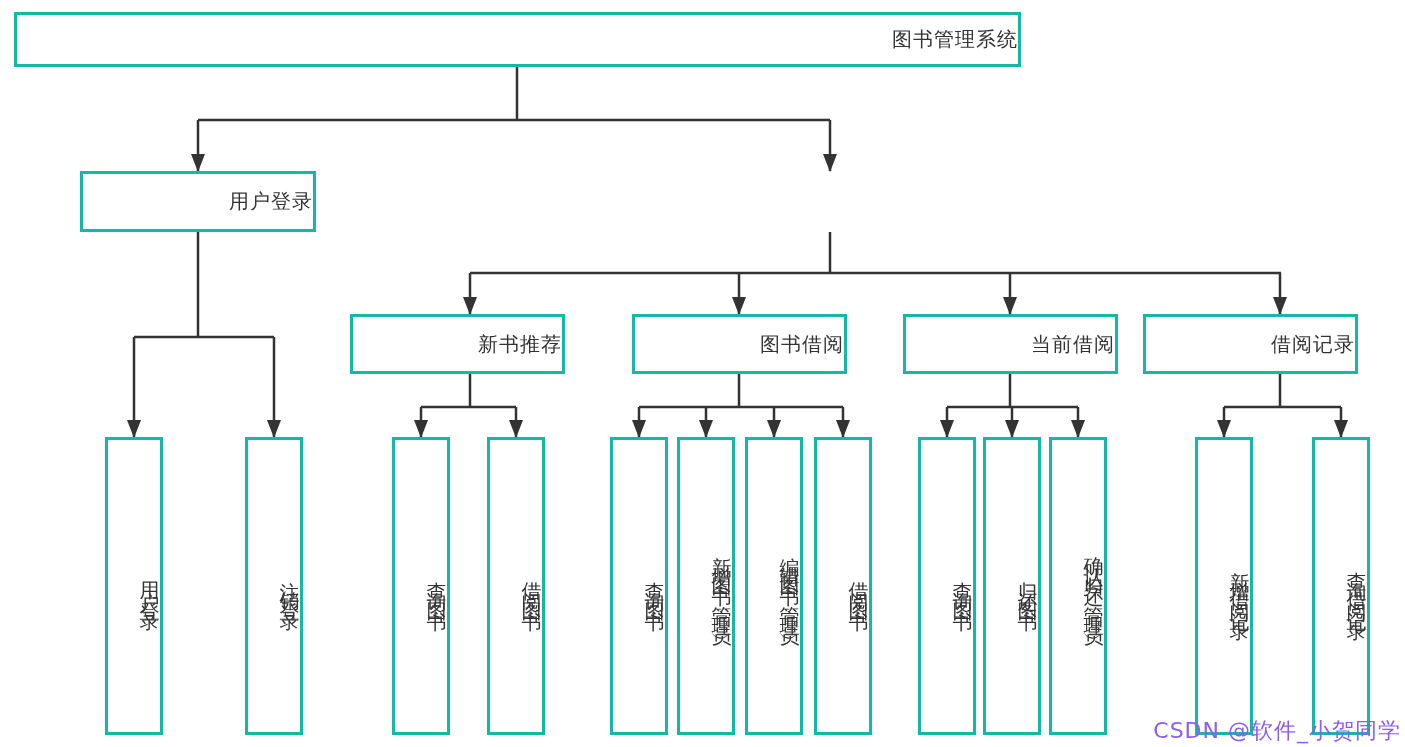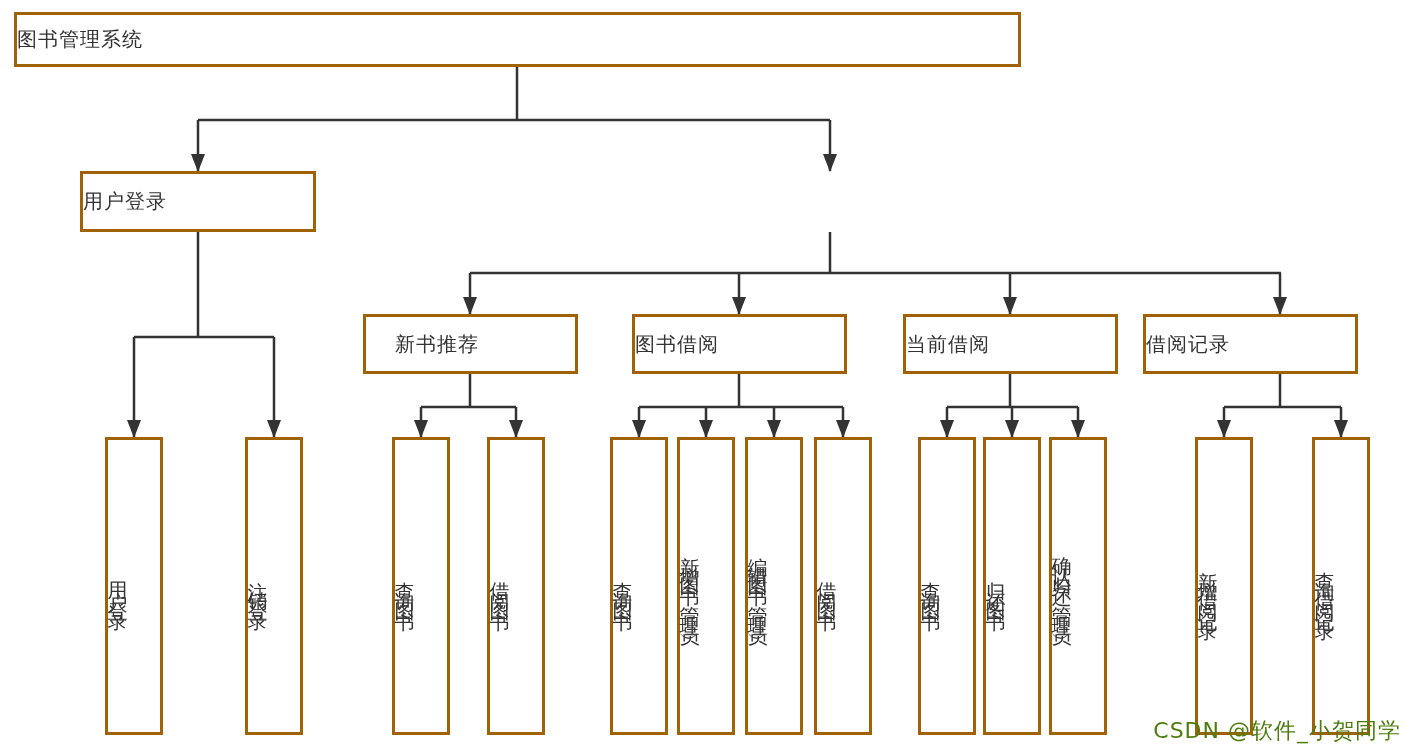--- a/index.html
+++ b/index.html
@@ -18,62 +18,62 @@
   }
   .wires {
     position: absolute;
     inset: 0;
     width: 1405px;
     height: 747px;
   }
   .box {
     position: absolute;
     box-sizing: border-box;
-    border: 3px solid #a16207;
+    border: 3px solid #14b8a6;
     background: #ffffff;
     display: flex;
     align-items: center;
-    justify-content: flex-start;
+    justify-content: flex-end;
   }
   .hbox span {
     font-size: 20px;
     letter-spacing: 1px;
     white-space: nowrap;
   }
   .vbox span {
     writing-mode: vertical-rl;
     text-orientation: mixed;
     font-size: 20px;
     letter-spacing: 10px;
     line-height: 1;
   }
   
   .n-root   { left: 14px;  top: 12px;  width: 1007px; height: 55px; }
   
   .n-login  { left: 80px;  top: 171px; width: 236px;  height: 61px; }
   .n-mgmt   { left: 712px; top: 171px; width: 236px;  height: 61px; }
   
   .n-l3     { top: 314px; width: 215px; height: 60px; }
-  .n-rec    { left: 363px; padding-left: 29px; }
+  .n-rec    { left: 350px; padding-left: 29px; }
   .n-borrow { left: 632px; }
   .n-cur    { left: 903px; }
   .n-hist   { left: 1143px; }
   
   .leaf     { top: 437px; width: 58px; height: 298px; border-width: 3px; }
   .g1a { left: 105px; }  .g1b { left: 245px; }
   .g2a { left: 392px; }  .g2b { left: 487px; }
   .g3a { left: 610px; }  .g3b { left: 677px; }  .g3c { left: 745px; }  .g3d { left: 814px; }
   .g4a { left: 918px; }  .g4b { left: 983px; }  .g4c { left: 1049px; }
   .g5a { left: 1195px; } .g5b { left: 1312px; }
   .watermark {
     position: absolute;
     top: 716px;
     right: 4px;
     font-size: 22px;
-    color: #4d7c0f;
+    color: #8b5cf6;
     letter-spacing: 1px;
     white-space: nowrap;
     pointer-events: none;
   }
 </style>
 </head>
 <body>
 
 <div class="stage">
 

